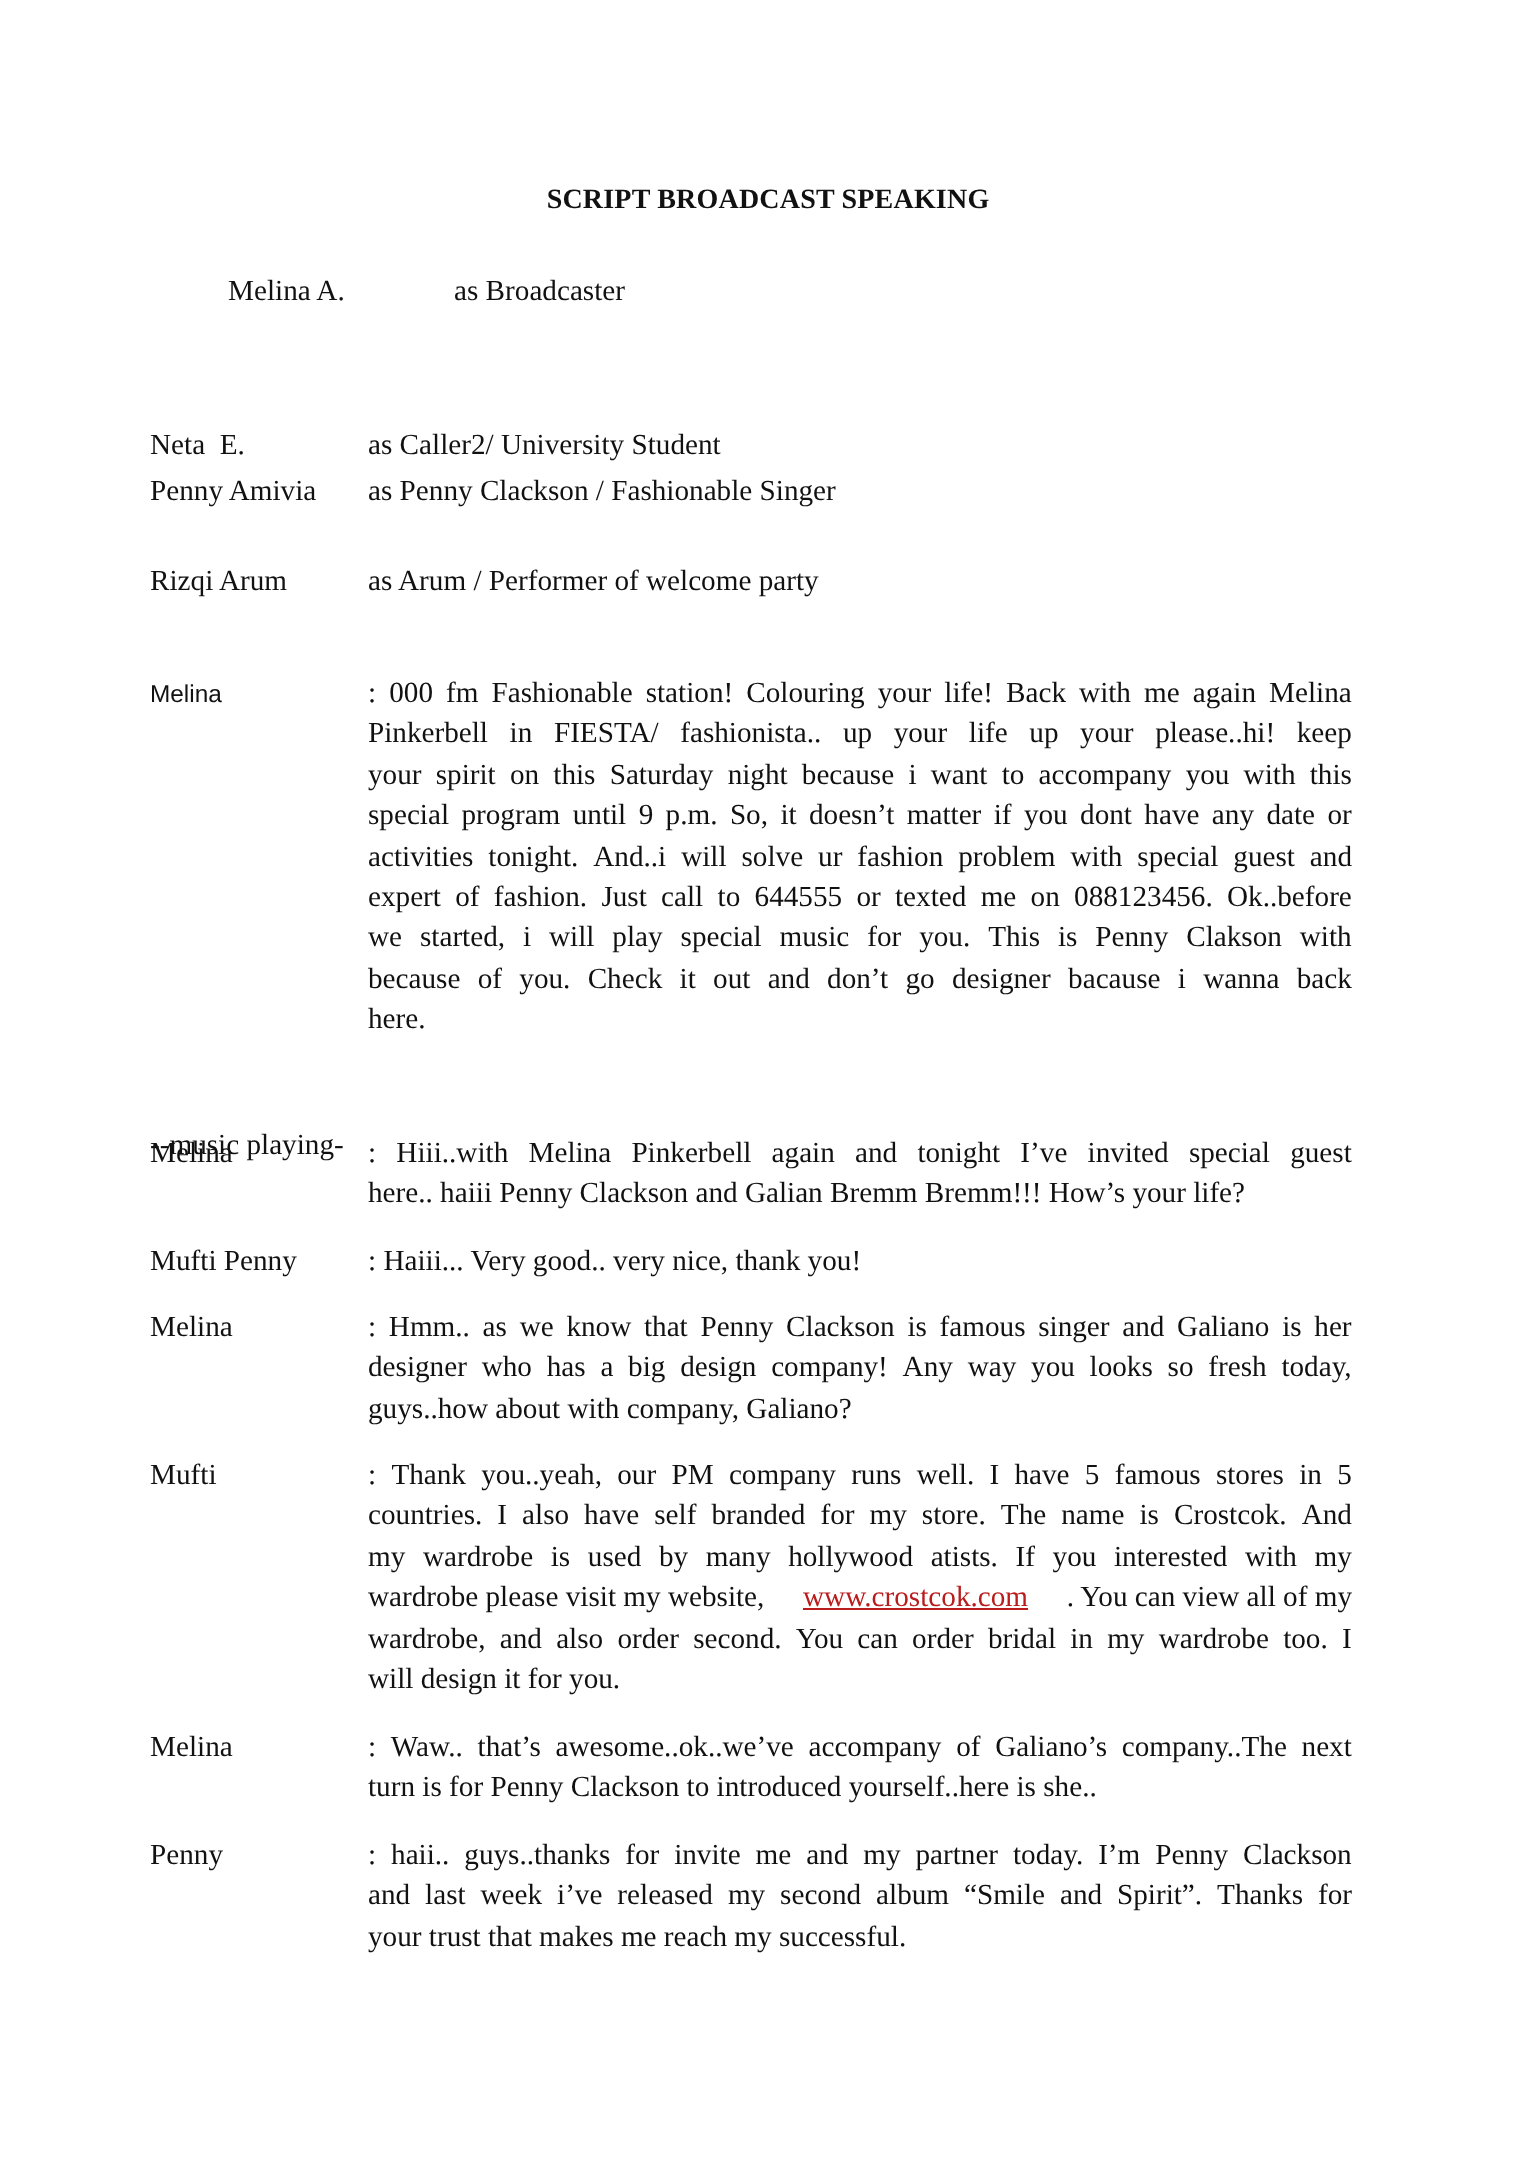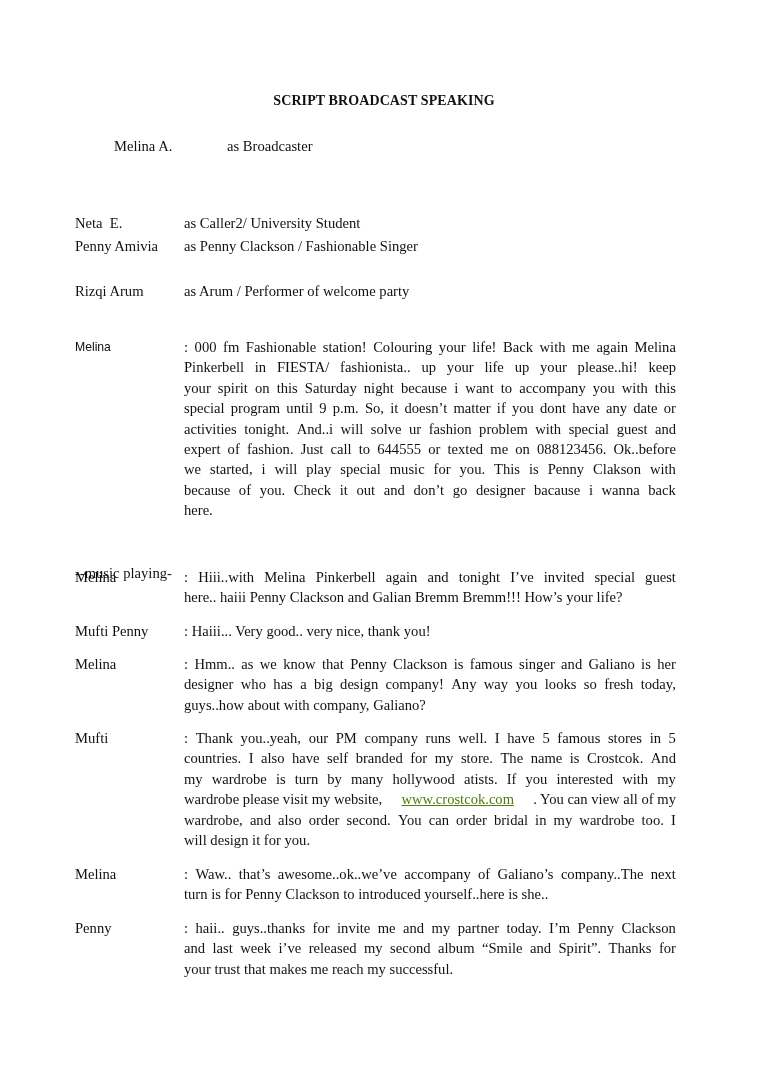--- a/index.html
+++ b/index.html
@@ -80,21 +80,21 @@
     }
     .direction {
       position: absolute;
       left: 75px;
       line-height: 20px;
       white-space: nowrap;
       margin-top: 28px;
     }
     .link {
       text-decoration: underline;
-      color: #4d7c0f;
+      color: #b91c1c;
     }
     .justify-line {
       display: flex;
       justify-content: space-between;
       white-space: nowrap;
       height: 20.4px;
       line-height: 20.4px;
     }
     .plain-line {
       display: block;
@@ -359,21 +359,21 @@
           <span>The</span>
           <span>name</span>
           <span>is</span>
           <span>Crostcok.</span>
           <span>And</span>
         </span>
       <span class="justify-line">
           <span>my</span>
           <span>wardrobe</span>
           <span>is</span>
-          <span>turn</span>
+          <span>used</span>
           <span>by</span>
           <span>many</span>
           <span>hollywood</span>
           <span>atists.</span>
           <span>If</span>
           <span>you</span>
           <span>interested</span>
           <span>with</span>
           <span>my</span>
         </span>

